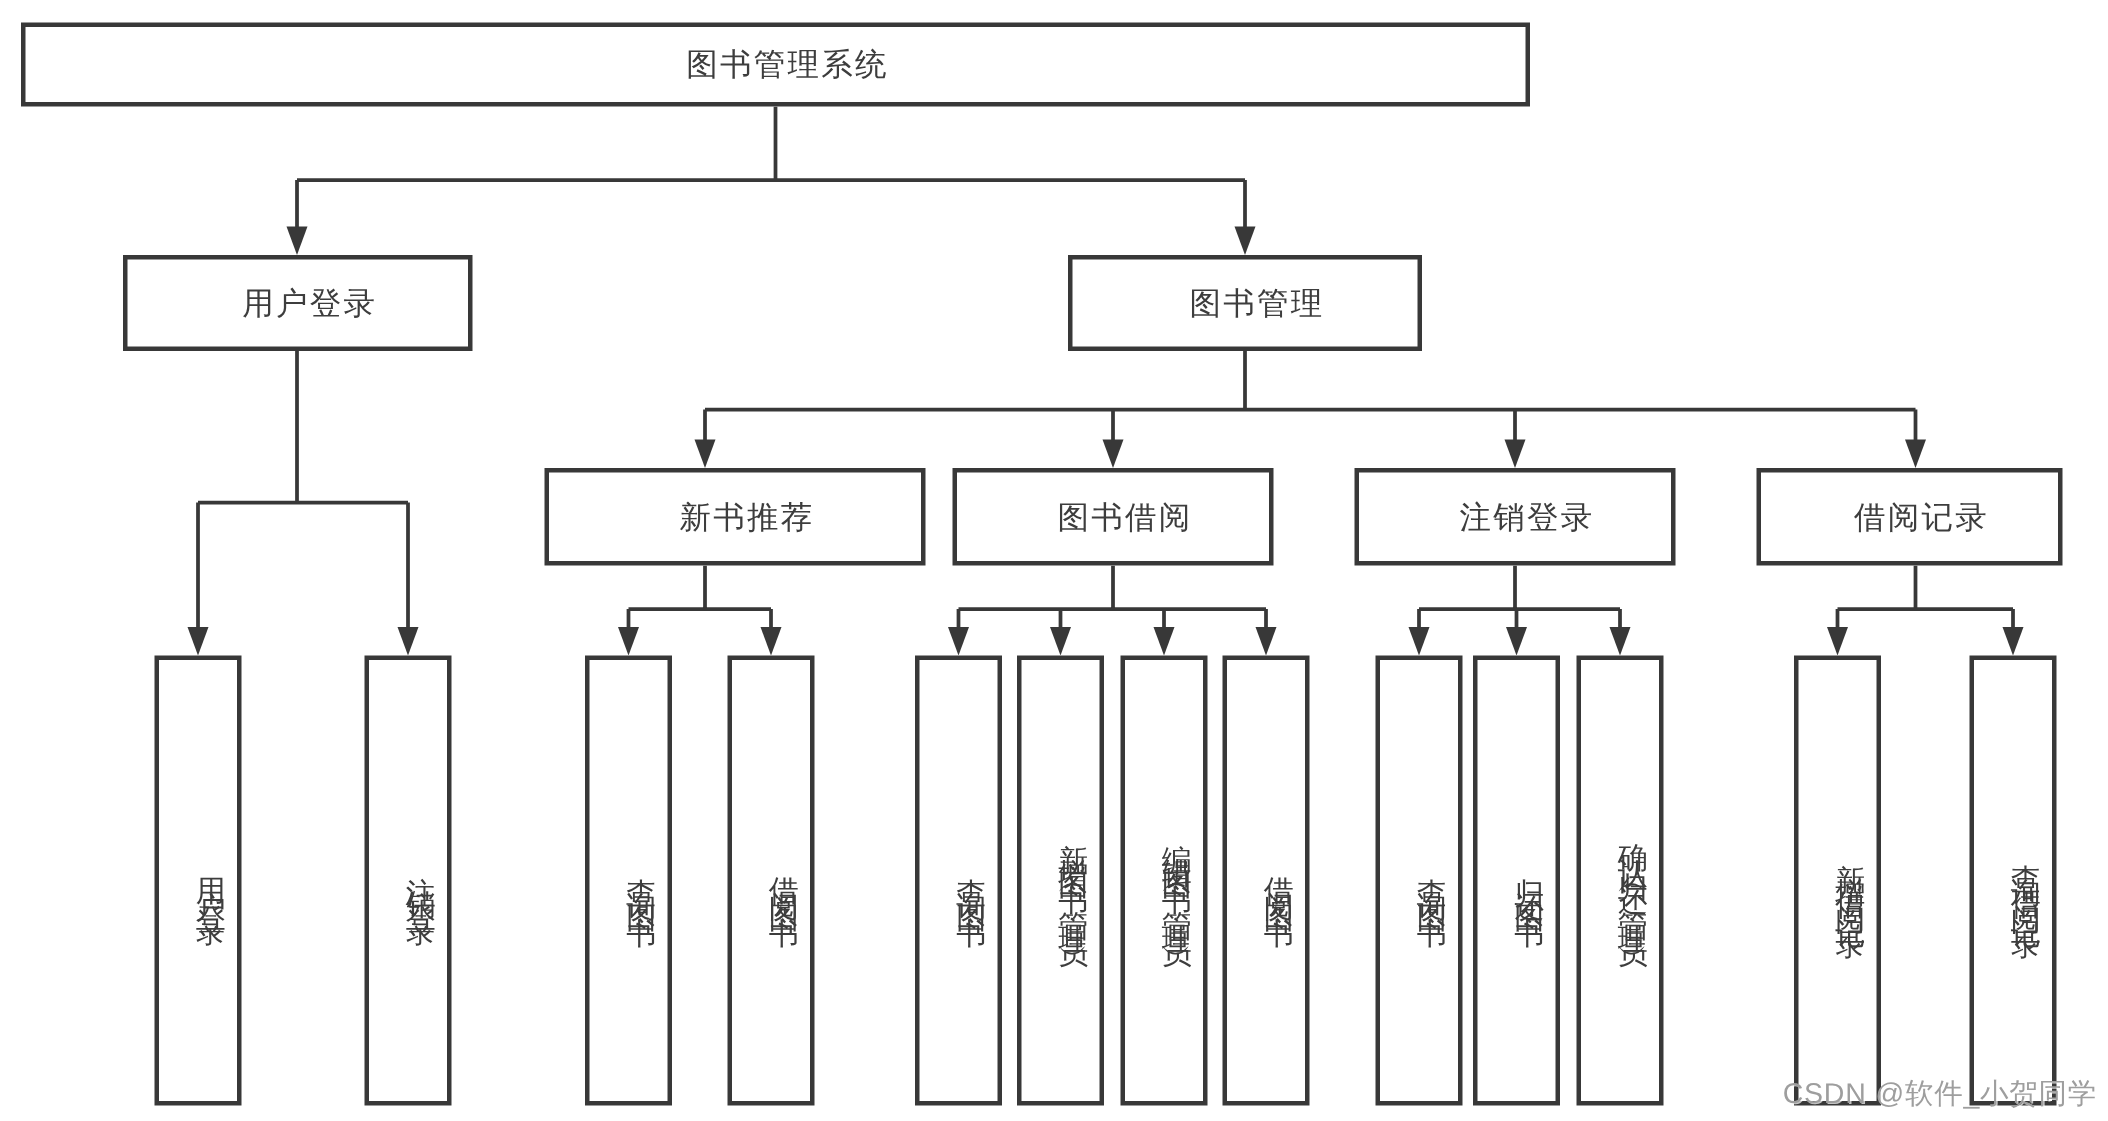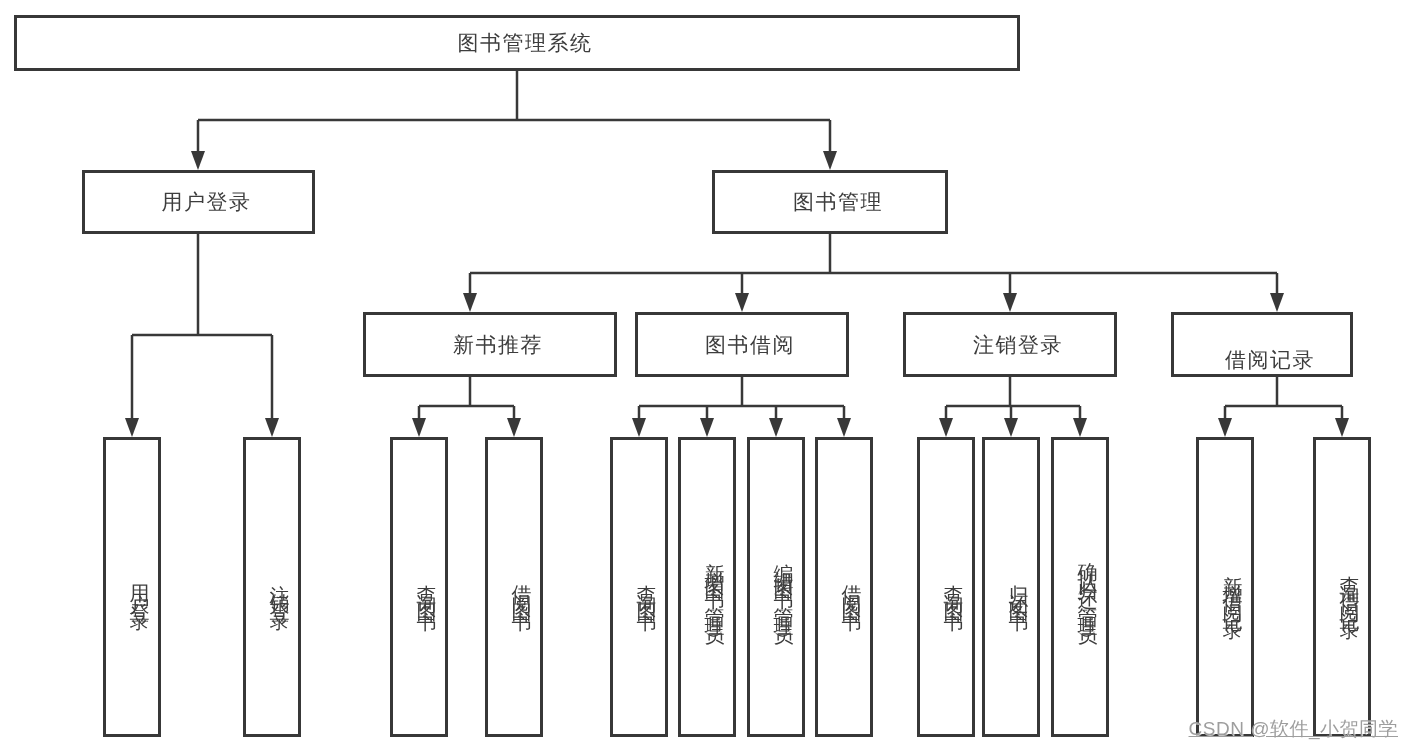--- a/index.html
+++ b/index.html
@@ -37,21 +37,20 @@
   }
   .leaf{top:437px;width:58px;height:300px;}
   #watermark{
     position:absolute;
     top:716px;right:7px;
     font-size:19px;
     color:#9e9e9e;
     letter-spacing:0.5px;
     z-index:5;
     text-shadow:1px 1px 0 rgba(255,255,255,0.7);
-    text-decoration:underline;
   }
 </style>
 </head>
 <body>
 
 <div id="canvas">
 
   <svg id="wires" viewBox="0 0 1405 747" xmlns="http://www.w3.org/2000/svg">
     <g stroke="#383838" stroke-width="2.5" fill="none">
 
@@ -105,21 +104,21 @@
 
   <div class="node h-node" style="left:363px;top:312px;width:254px;height:65px;">
     <span>新书推荐</span>
   </div>
   <div class="node h-node" style="left:635px;top:312px;width:214px;height:65px;">
     <span>图书借阅</span>
   </div>
   <div class="node h-node" style="left:903px;top:312px;width:214px;height:65px;">
     <span>注销登录</span>
   </div>
-  <div class="node h-node" style="left:1171px;top:312px;width:182px;height:65px;align-items:flex-end;">
+  <div class="node h-node" style="left:1171px;top:312px;width:204px;height:65px;">
     <span>借阅记录</span>
   </div>
 
   <div class="node v-node leaf" style="left:103px;">
     <span>用户登录</span>
   </div>
   <div class="node v-node leaf" style="left:243px;">
     <span>注销登录</span>
   </div>
 

